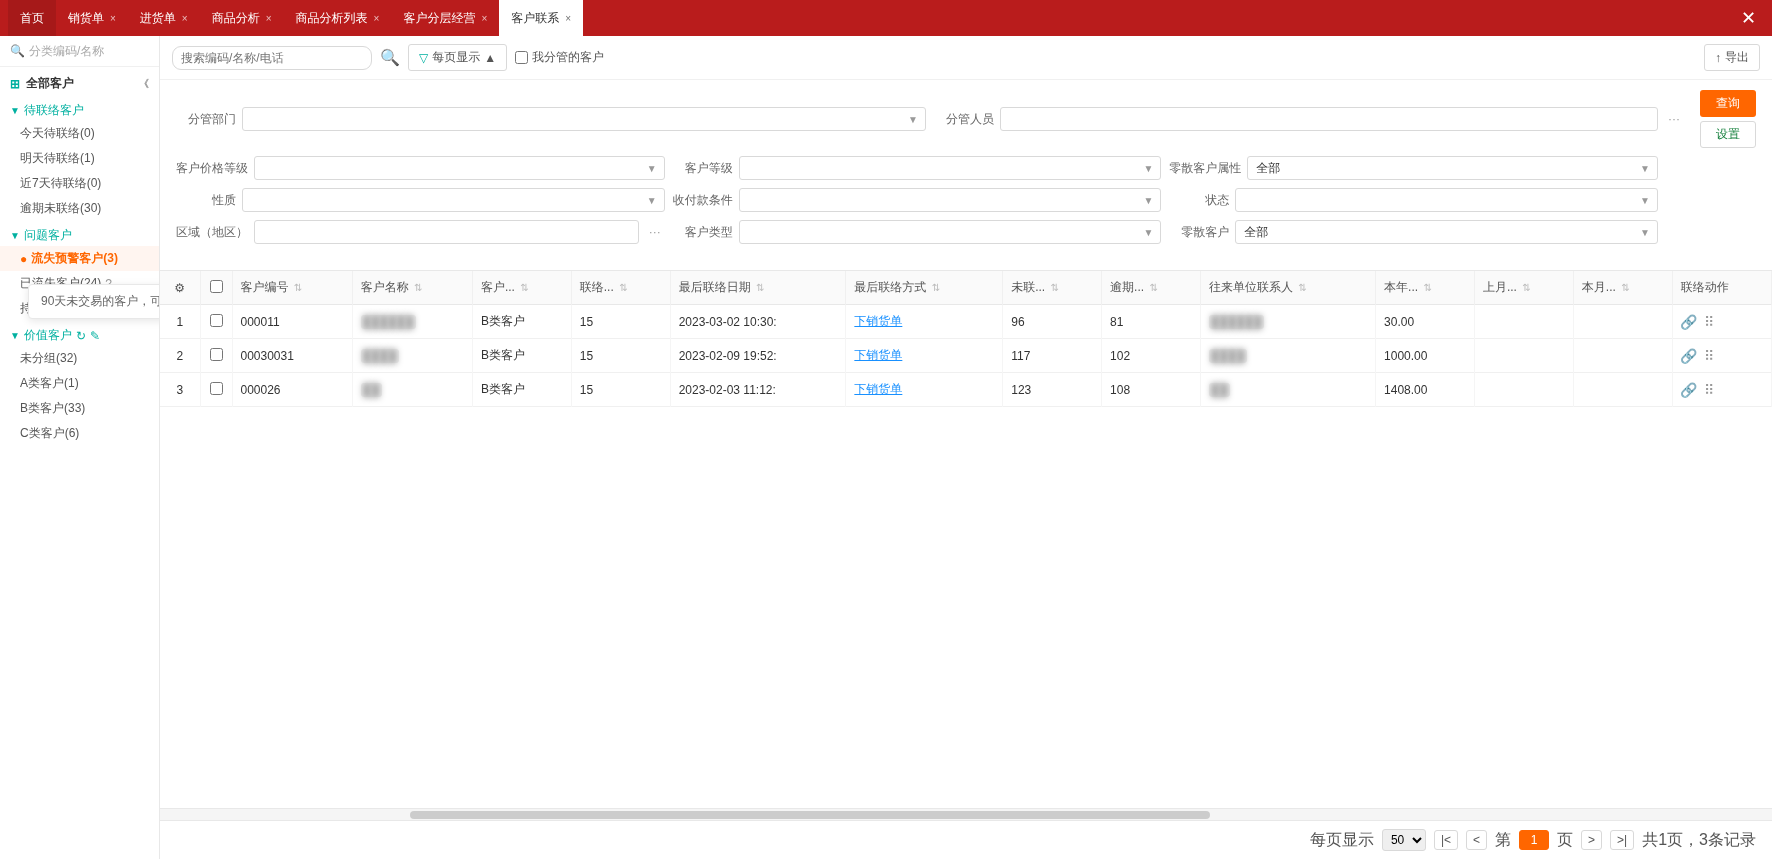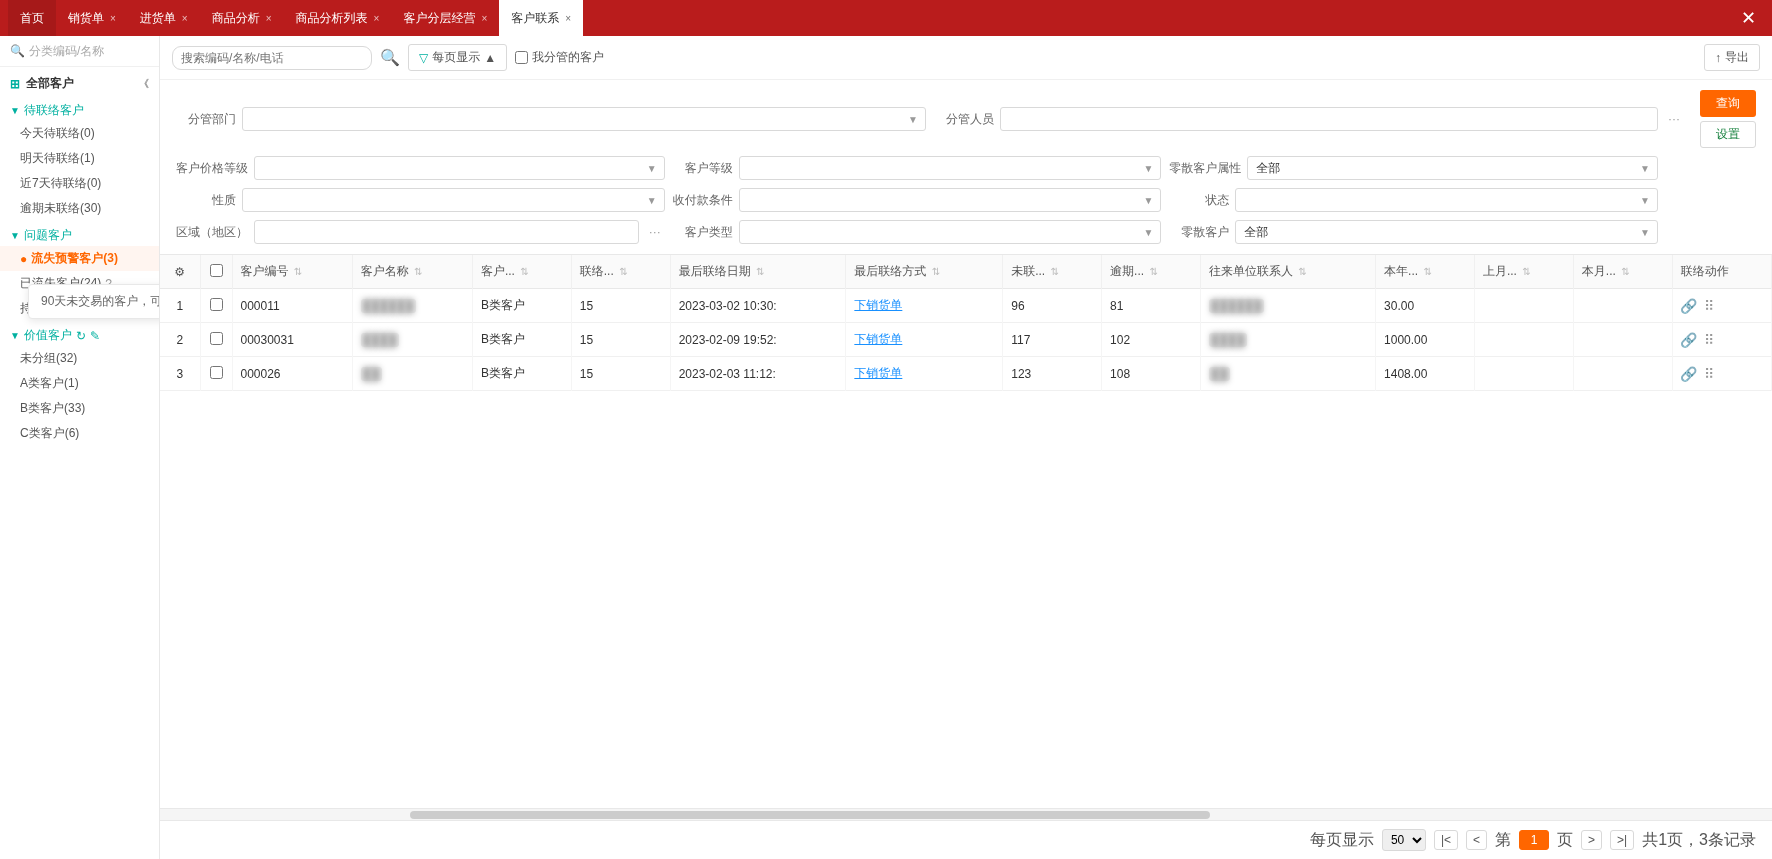--- a/index.html
+++ b/index.html
@@ -187,21 +187,21 @@
       background: #fff;
       border-bottom: 1px solid #e8e8e8;
       padding: 10px 16px;
     }
     .filter-row {
       display: flex;
       align-items: center;
       margin-bottom: 8px;
       gap: 8px;
     }
-    .filter-row:last-child { margin-bottom: 0; align-items: center; }
+    .filter-row:last-child { margin-bottom: 16px; align-items: center; }
     .filter-field {
       display: flex;
       align-items: center;
       flex: 1;
       gap: 6px;
     }
     .filter-field label {
       white-space: nowrap;
       color: #666;
       font-size: 12px;

